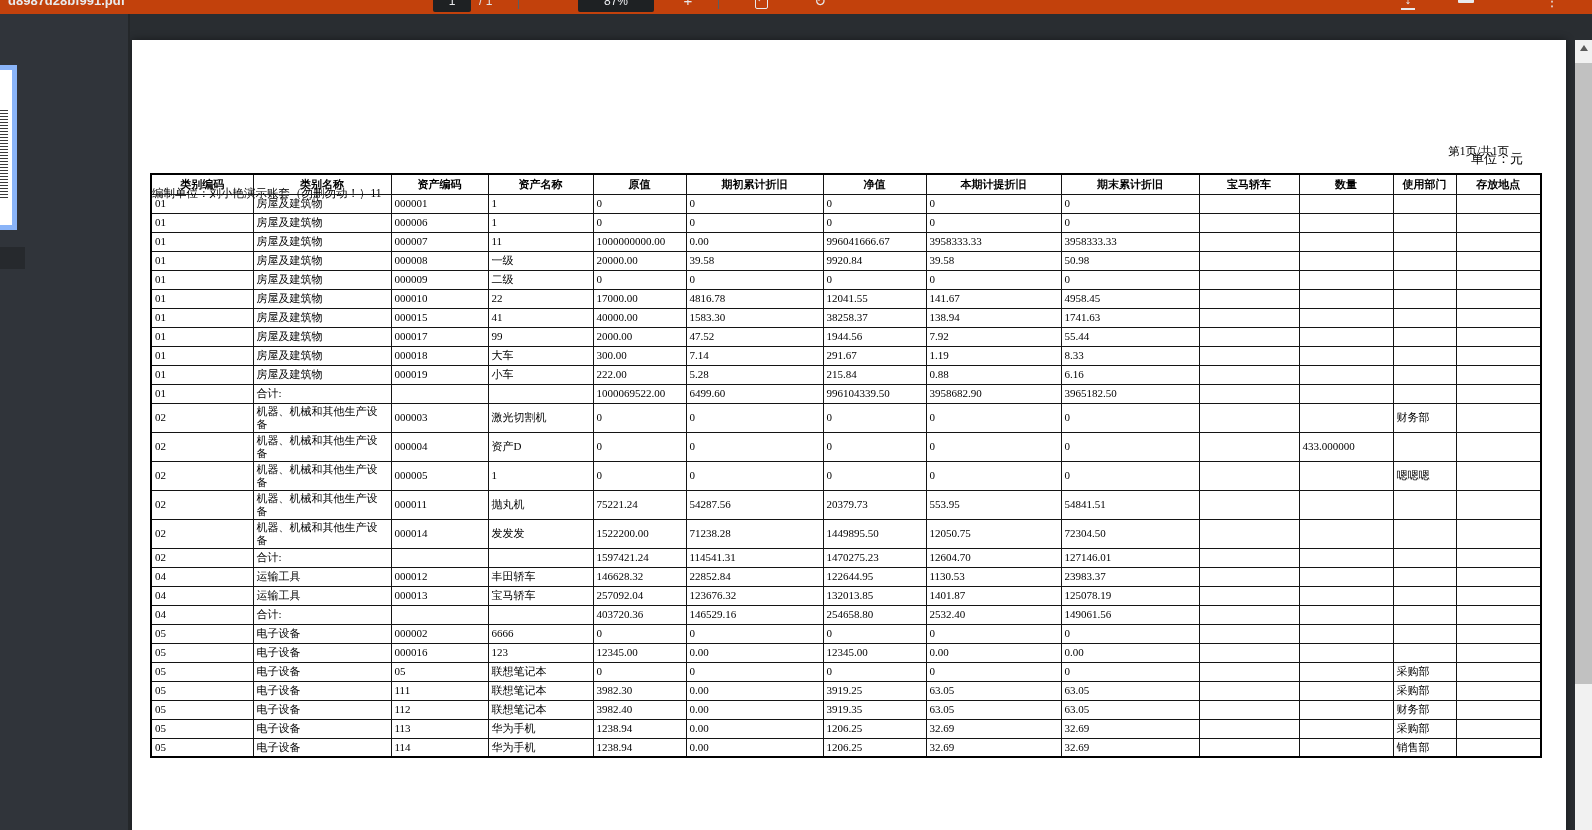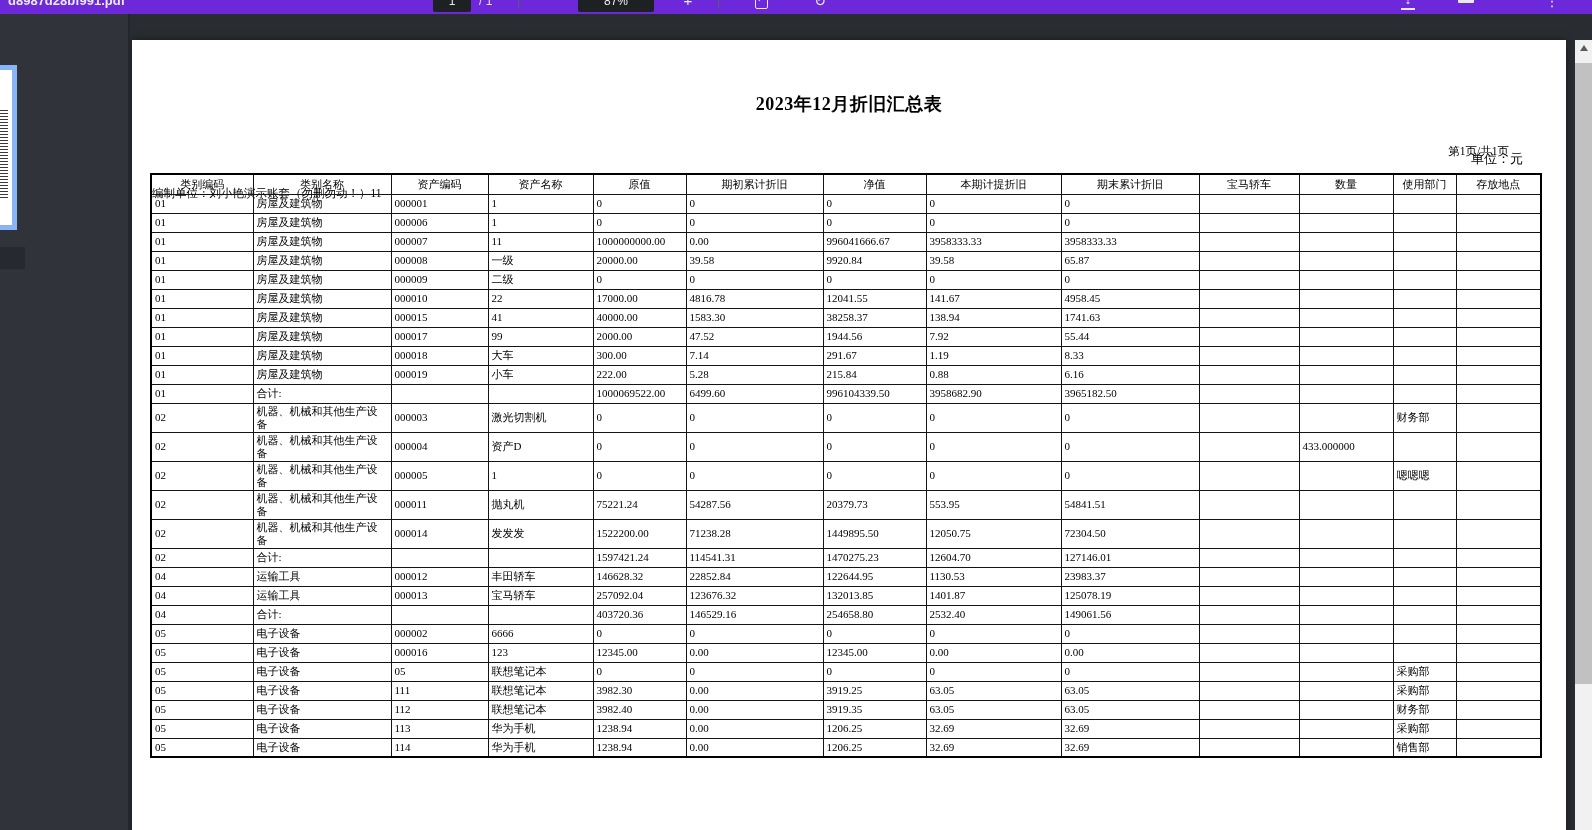--- a/index.html
+++ b/index.html
@@ -1,21 +1,21 @@
 <!DOCTYPE html>
 <html><head>
 <meta charset="utf-8">
 <style>
   * { margin:0; padding:0; box-sizing:border-box; }
   html,body { width:1592px; height:830px; overflow:hidden; background:#292d31;
               font-family:"Liberation Sans", sans-serif; }
 
   
   .toolbar { position:absolute; left:0; top:0; width:1592px; height:14px;
-             background:#6d28d9; overflow:hidden; z-index:30; }
+             background:#c2410c; overflow:hidden; z-index:30; }
   .toolbar-inner { position:absolute; left:0; top:-12px; width:1592px; height:26px; }
   .tb-filename { position:absolute; left:8px; top:0; height:26px; line-height:26px;
                  color:#e8eaed; font-size:13px; font-weight:bold; }
   .tb-box { position:absolute; top:2px; height:22px; background:#1e2123; border-radius:2px;
             color:#e8eaed; font-size:12px; text-align:center; line-height:22px; }
   .tb-pagebox { left:433px; width:38px; }
   .tb-zoombox { left:578px; width:76px; }
   .tb-text { position:absolute; top:0; height:26px; line-height:26px; color:#dfe1e4; font-size:12px; }
   .tb-divider { position:absolute; top:5px; width:1px; height:16px; background:#5b5e61; }
   .tb-btn { position:absolute; top:0; height:26px; line-height:26px; color:#e8eaed;
@@ -49,21 +49,21 @@
   .doc-prepared { position:absolute; left:20px; top:98px; font-size:11.5px;margin-top:48px; }
   .doc-pageinfo { position:absolute; right:57px; top:88px; font-size:11.5px;margin-top:16px; }
   .doc-unit { position:absolute; right:43px; top:110px; font-size:13px; }
 
   table.report { position:absolute; left:18px; top:133px; width:1390px;
                  border-collapse:collapse; table-layout:fixed;
                  border:2px solid #000; font-size:11px; }
   table.report th, table.report td { border:1.5px solid #141414; overflow:hidden;
                  padding:1px 3px; line-height:13px; vertical-align:middle;
                  word-break:break-all; }
-  table.report th { height:20px; text-align:center; font-weight:normal; }
+  table.report th { height:20px; text-align:center; font-weight:bold; }
   table.report td { height:19px; text-align:left; }
 
   
   .scrollbar { position:absolute; left:1575px; top:40px; width:17px; height:790px;
                background:#f1f1f1; z-index:20; }
   .sb-up { position:absolute; left:0; top:0; width:17px; height:16px; cursor:pointer; }
   .sb-up:after { content:""; position:absolute; left:4.5px; top:5px; width:0; height:0;
                  border-left:4px solid transparent; border-right:4px solid transparent;
                  border-bottom:6px solid #5b5b5b; }
   .sb-thumb { position:absolute; left:0; top:23px; width:17px; height:621px;
@@ -96,21 +96,20 @@
 </div>
 
 <div class="sidebar">
   <div class="thumb">
     <div class="thumb-lines"></div>
   </div>
   <div class="thumb-label"></div>
 </div>
 
 <div class="page">
-  <div class="doc-title">2023年12月折旧汇总表</div>
   <div class="doc-prepared">编制单位：刘小艳演示账套（勿删勿动！）11</div>
   <div class="doc-pageinfo">第1页/共1页</div>
   <div class="doc-unit">单位：元</div>
 
   <table class="report">
     <colgroup id="report-cols">
         <col style="width: 102px;">
         <col style="width: 138px;">
         <col style="width: 97px;">
         <col style="width: 105px;">
@@ -189,21 +188,21 @@
         </tr>
         <tr>
           <td>01</td>
           <td>房屋及建筑物</td>
           <td>000008</td>
           <td>一级</td>
           <td>20000.00</td>
           <td>39.58</td>
           <td>9920.84</td>
           <td>39.58</td>
-          <td>65.87</td>
+          <td>50.98</td>
           <td></td>
           <td></td>
           <td></td>
           <td></td>
         </tr>
         <tr>
           <td>01</td>
           <td>房屋及建筑物</td>
           <td>000009</td>
           <td>二级</td>

